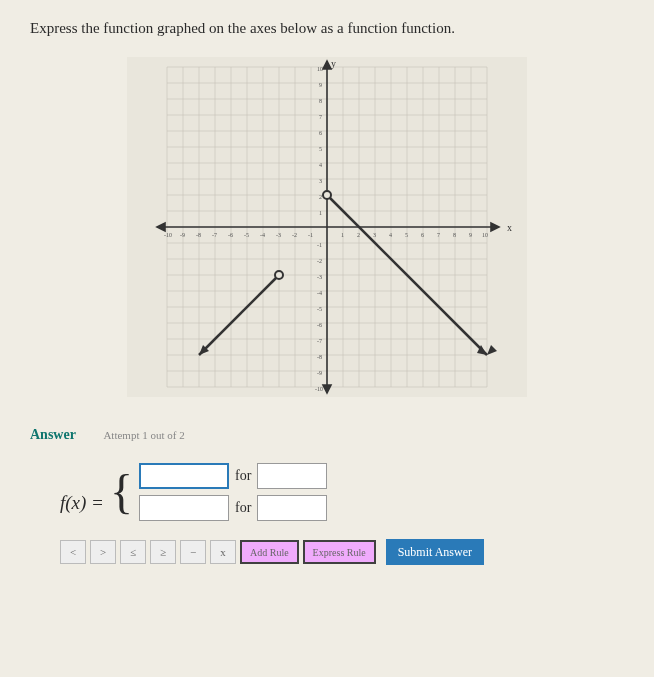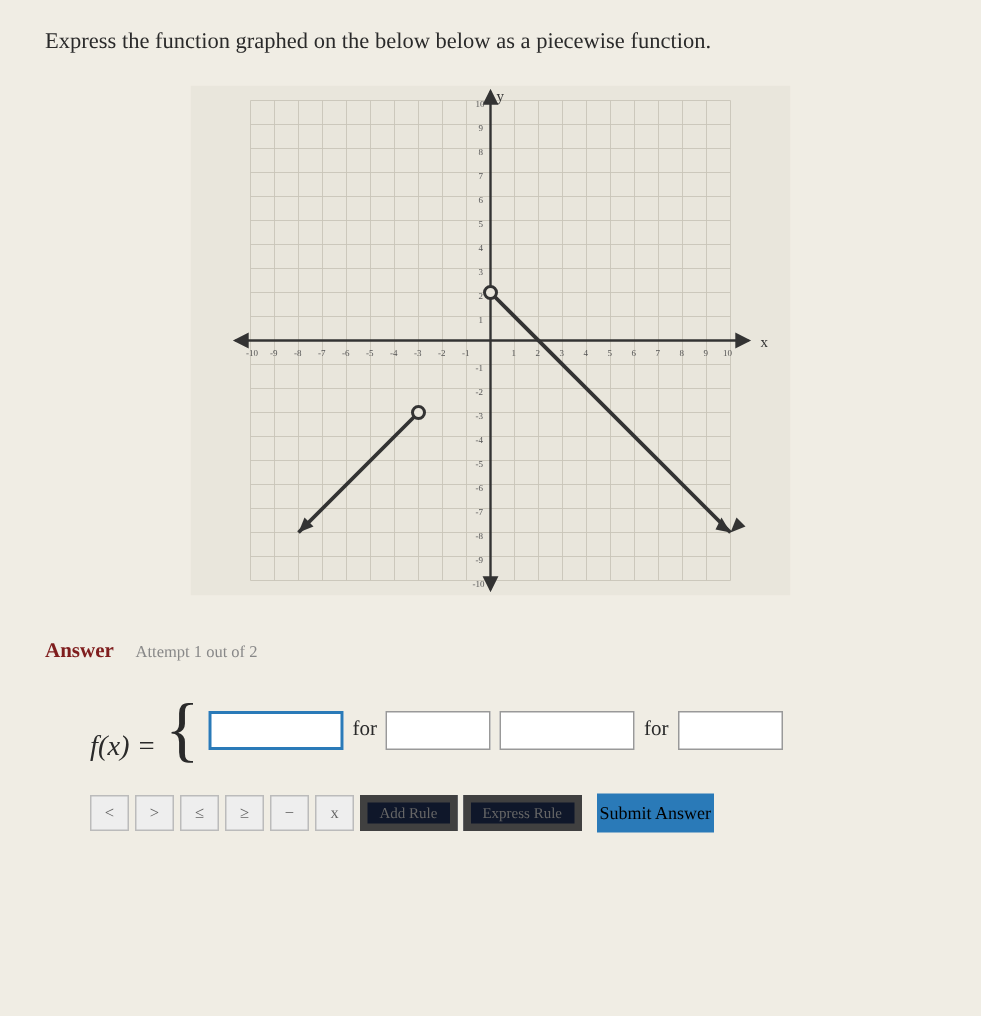--- a/index.html
+++ b/index.html
@@ -21,47 +21,47 @@
       display: flex;
       justify-content: center;
       margin-bottom: 30px;
     }
     .answer-header {
       font-size: 14px;
       margin-bottom: 20px;
     }
     .answer-header .label {
       font-weight: bold;
-      color: #7f1d1d;
+      color: #0f766e;
     }
     .answer-header .attempt {
       color: #888;
       font-size: 11px;
-      margin-left: 11px;
+      margin-left: 24px;
     }
     .pieces {
       display: flex;
       align-items: center;
       gap: 6px;
       margin-bottom: 18px;
       padding-left: 30px;
     }
     .fx {
       font-style: italic;
       font-size: 19px;
       margin-top: 22px;
     }
     .brace {
       font-size: 48px;
       line-height: 48px;
       font-weight: 100;
     }
     .rows {
       display: flex;
-      flex-direction: row;
+      flex-direction: column;
       gap: 6px;
     }
     .row {
       display: flex;
       align-items: center;
       gap: 6px;
     }
     .inp {
       height: 26px;
       border: 1px solid #999;
@@ -91,44 +91,44 @@
       color: #666;
       display: flex;
       align-items: center;
       justify-content: center;
       cursor: pointer;
       font-family: inherit;
     }
     .actbtn {
       height: 24px;
       padding: 0 8px;
-      border: 5px solid #404040;
-      background: #0f172a;
+      border: 2px solid #404040;
+      background: #f0abfc;
       font-size: 10px;
       color: #666;
       cursor: pointer;
       font-family: inherit;
     }
     .submit {
       height: 26px;
-      padding: 0 2px;
+      padding: 0 12px;
       background: #2a7ab8;
       border: none;
-      color: #000000;
+      color: #ffffff;
       font-size: 12px;
       cursor: pointer;
       margin-left: 6px;
       font-family: inherit;
     }
   </style>
 </head>
 <body>
 
 <div class="prompt">
-  <span class="underline">Express</span><span> the function graphed on the below below as a piecewise function.</span>
+  <span class="underline">Express</span><span> the function graphed on the axes below as a function function.</span>
 </div>
 
 <div class="graph-wrap">
   <svg width="400" height="340" viewBox="0 0 400 340">
     <rect x="0" y="0" width="400" height="340" fill="#e9e6dc"></rect>
     <g>
 
       <g stroke="#c8c4b8" stroke-width="0.6">
         <line x1="40" y1="10" x2="40" y2="330"></line>
           <line x1="56" y1="10" x2="56" y2="330"></line>

